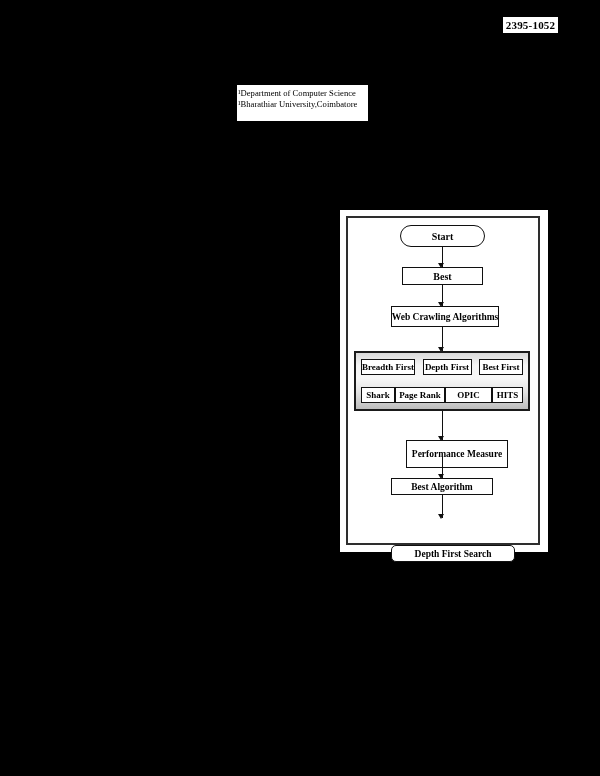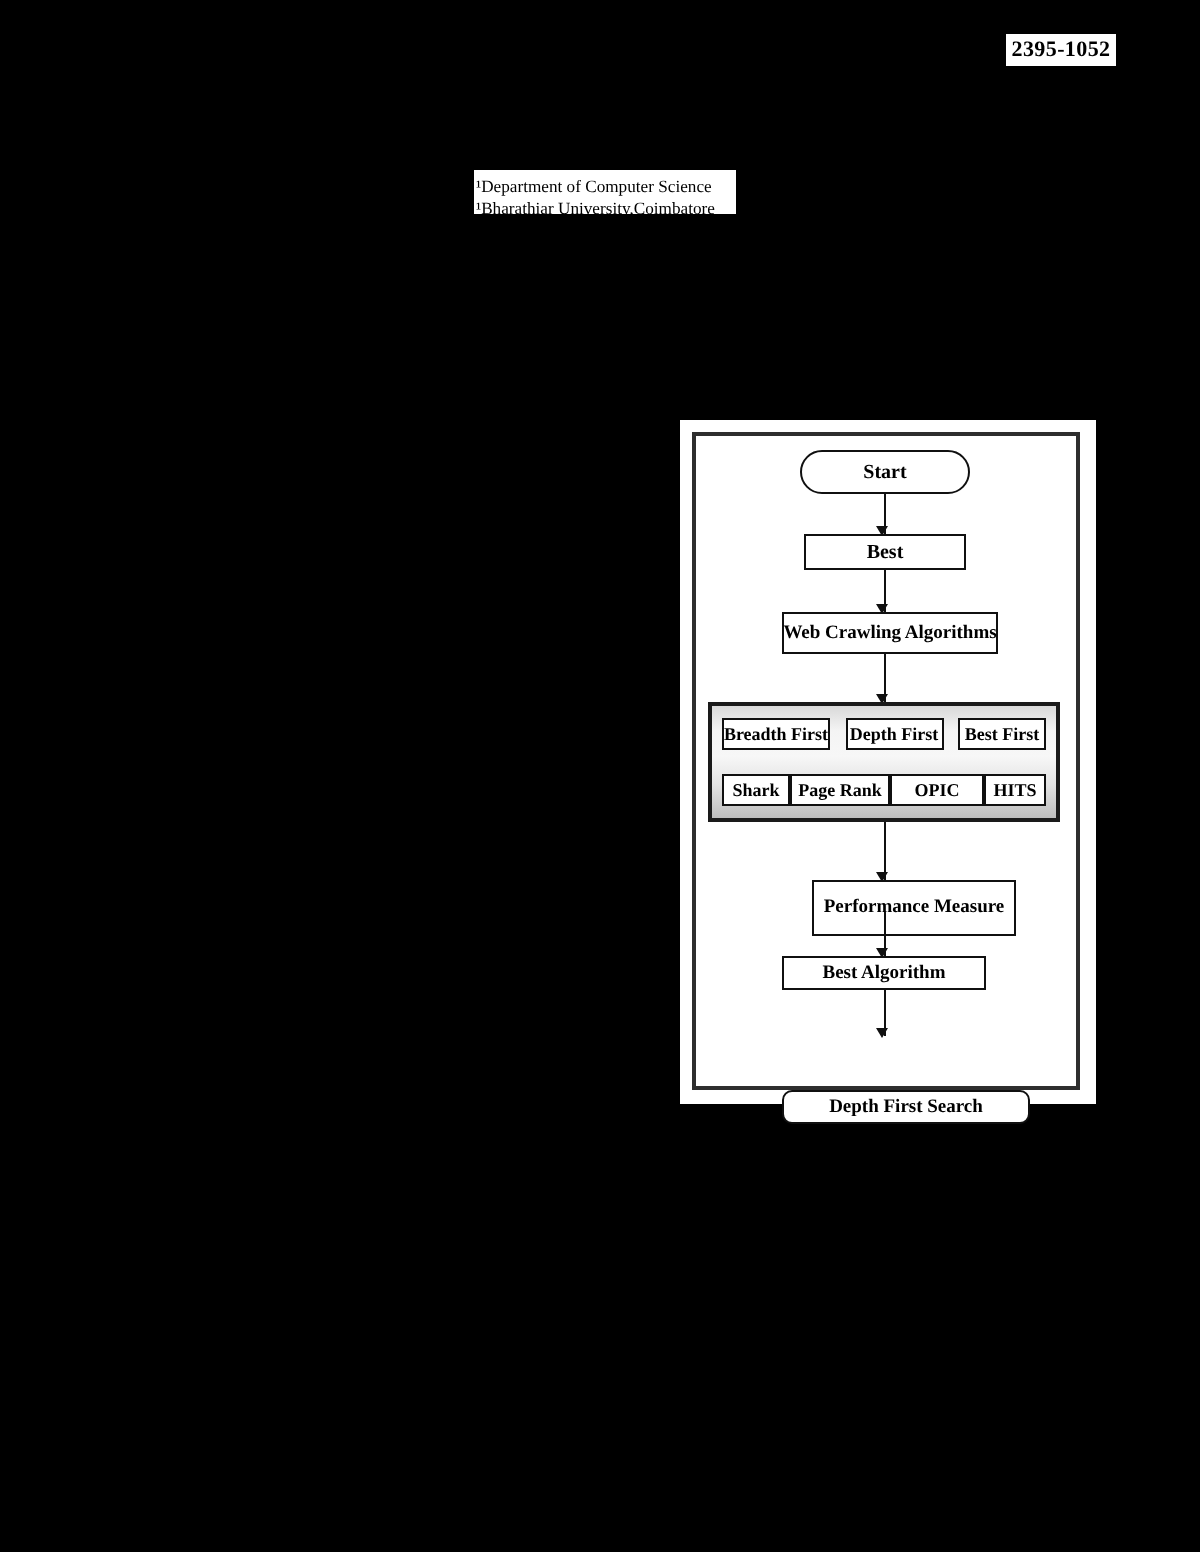--- a/index.html
+++ b/index.html
@@ -22,21 +22,21 @@
     font-size: 11px;
     line-height: 16px;
     text-align: center;
     letter-spacing: 0.2px;
   }
 
   
   .affil-strip {
     position: absolute;
     left: 237px; top: 85px;
-    width: 131px; height: 22px;
+    width: 131px; height: 36px;
     background: #fff;
     color: #000;
     font-size: 8.6px;
     line-height: 11px;
     padding-top: 3px;
     box-sizing: border-box;
     text-align: left;
     white-space: nowrap;
   }
   .affil-strip div { padding-left: 1px; }

